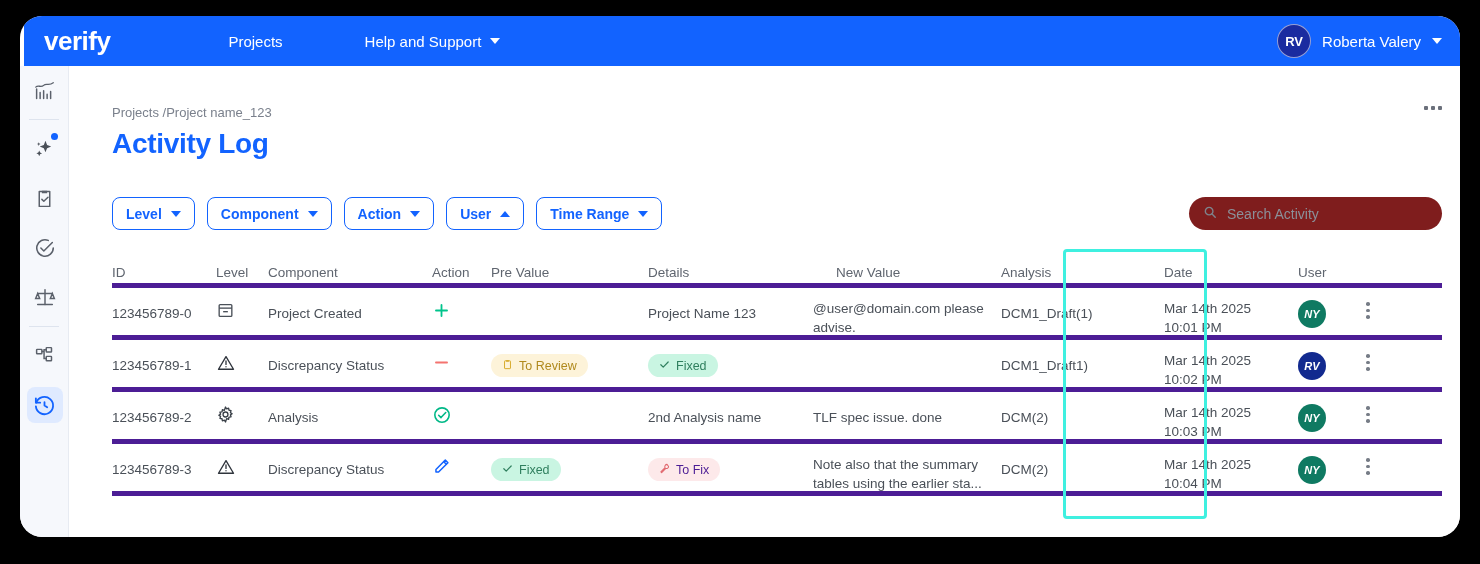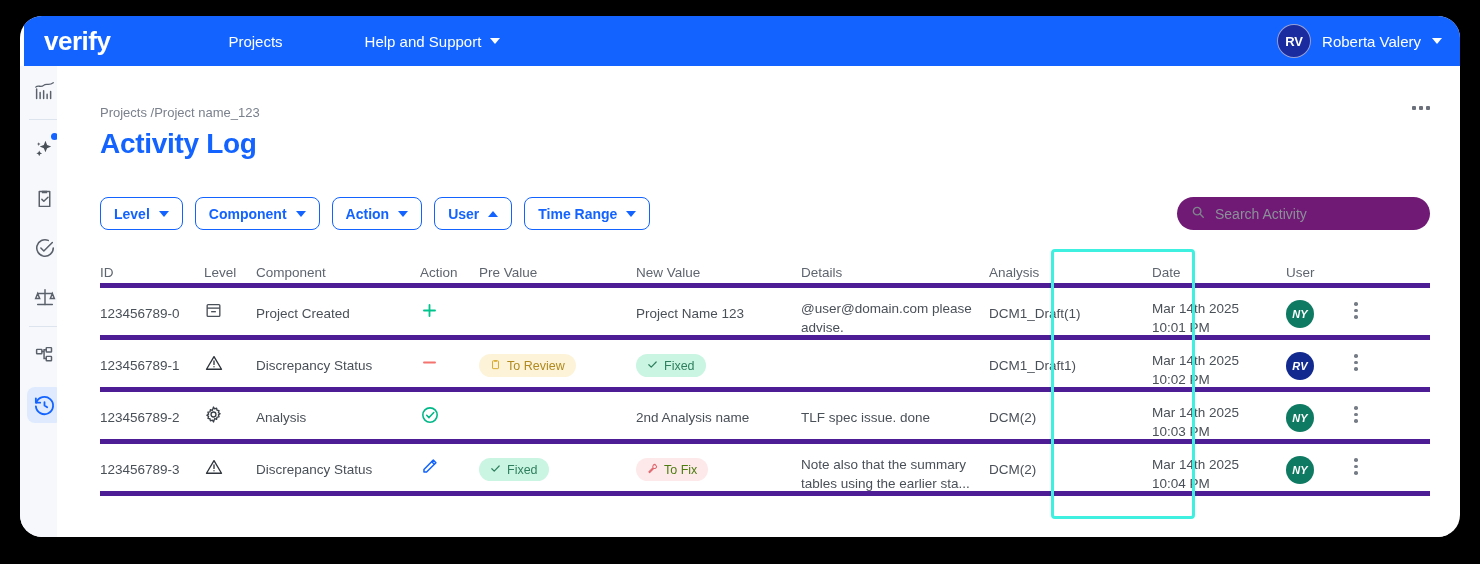--- a/index.html
+++ b/index.html
@@ -124,21 +124,21 @@
     right: 11px;
     top: 10px;
     width: 7px; height: 7px;
     border-radius: 50%;
     background: #1263ff;
   }
 
   
   .content {
     position: absolute;
-    left: 37px; top: 50px;
+    left: 49px; top: 50px;
     width: 1391px;
     height: 471px;
     background: #ffffff;
   }
   .breadcrumb {
     position: absolute;
     left: 43px; top: 39px;
     font-size: 13px;
     color: #7a808c;
   }
@@ -196,21 +196,21 @@
     border-right: 5px solid transparent;
     border-bottom: 6px solid #1263ff;
   }
 
   
   .search {
     position: absolute;
     right: 18px; top: 131px;
     width: 253px;
     height: 33px;
-    background: #701a75;
+    background: #7f1d1d;
     border-radius: 17px;
     display: flex;
     align-items: center;
     padding: 6px 14px;
     gap: 10px;
   }
   .search .ph {
     font-size: 14px;
     color: #8b9099;
   }
@@ -262,21 +262,21 @@
     display: inline-flex;
     align-items: center;
     gap: 6px;
     height: 23px;
     border-radius: 12px;
     padding: 0 11px;
     font-size: 12.5px;
   }
   .badge-review { background: #fdf3d9; color: #b08a1e; }
   .badge-fixed  { background: #c9f5e2; color: #2f7f5e; }
-  .badge-tofix  { background: #fde9ea; color: #4d7c0f; }
+  .badge-tofix  { background: #fde9ea; color: #4c1d95; }
 
   .avatar {
     width: 28px; height: 28px;
     border-radius: 50%;
     color: #ffffff;
     font-size: 11px;
     font-weight: bold;
     display: flex;
     align-items: center;
     justify-content: center;
@@ -460,22 +460,22 @@
     <div class="table">
 
       <div class="analysis-highlight"></div>
 
       <div class="trow thead">
         <div class="cell c-id">ID</div>
         <div class="cell c-level">Level</div>
         <div class="cell c-comp">Component</div>
         <div class="cell c-action">Action</div>
         <div class="cell c-pre">Pre Value</div>
+        <div class="cell c-details">Details</div>
         <div class="cell c-new">New Value</div>
-        <div class="cell c-details">Details</div>
         <div class="cell c-analysis">Analysis</div>
         <div class="cell c-date">Date</div>
         <div class="cell c-user">User</div>
         <div class="cell c-menu"></div>
       </div>
 
       <div class="trow tbody-row">
         <div class="cell c-id">123456789-0</div>
         <div class="cell c-level icocell">
           <span>

